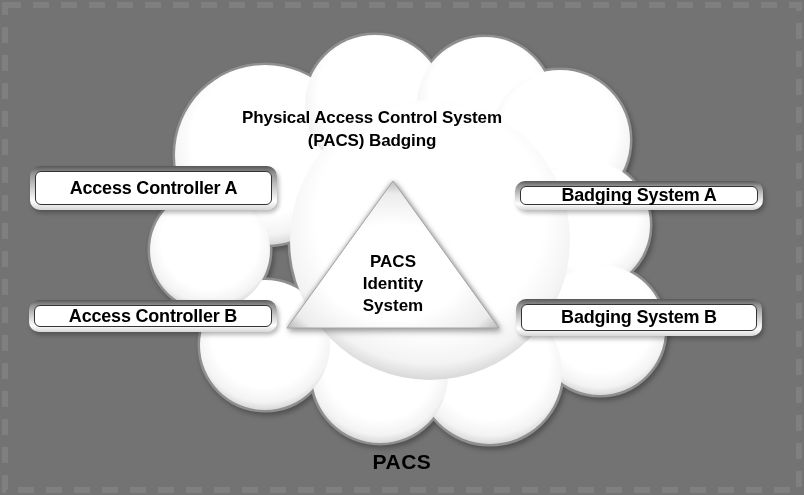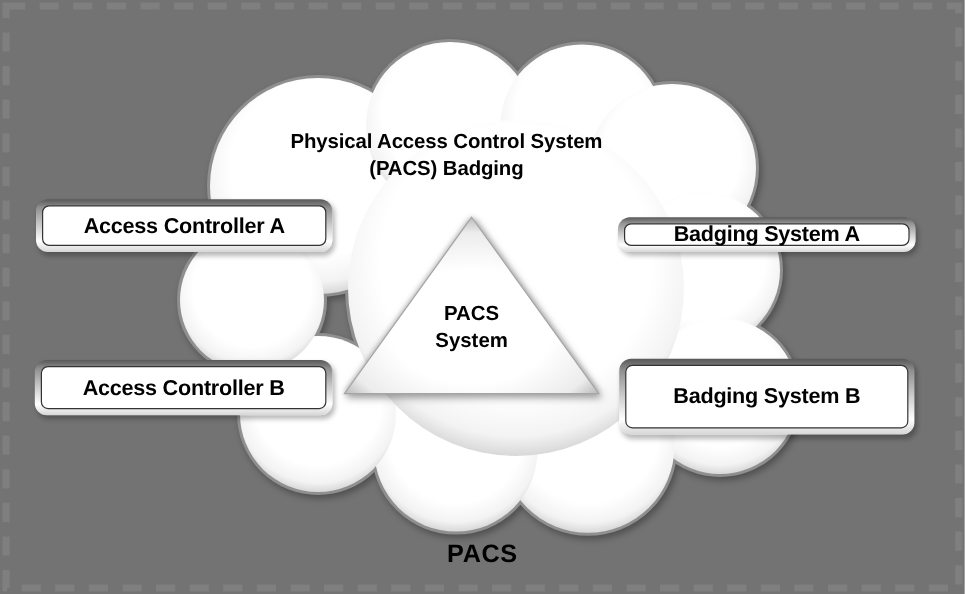--- a/index.html
+++ b/index.html
@@ -30,22 +30,22 @@
     border-radius:6px;
     background:#ffffff;
     border:1.5px solid #333333;
     display:flex;align-items:center;justify-content:center;
     font-weight:bold;font-size:18px;color:#000000;
     letter-spacing:-0.2px;
     white-space:nowrap;
   }
   .node-ac-a{left:30px;top:166px;width:247px;height:44px;}
   .node-bs-a{left:515px;top:165px;width:248px;height:29px;margin-top:16px;}
-  .node-ac-b{left:29px;top:300px;width:248px;height:46px;}
-  .node-bs-b{left:516px;top:299px;width:246px;height:63px;}
+  .node-ac-b{left:29px;top:300px;width:248px;height:32px;}
+  .node-bs-b{left:516px;top:299px;width:246px;height:37px;}
 
   .cloud-title{
     position:absolute;left:157px;top:106px;width:430px;
     text-align:center;font-weight:bold;font-size:17px;line-height:23px;
     color:#000000;letter-spacing:-0.1px;
   }
   .tri-label{
     position:absolute;left:313px;top:251px;width:160px;
     text-align:center;font-weight:bold;font-size:17px;line-height:22px;
     color:#000000;
@@ -120,20 +120,21 @@
       </filter>
     </defs>
     <g class="shadowed">
       <polygon points="393,181 287,328 499,328" fill="#9a9a9a" filter="url(#softBlur)"></polygon>
       <polygon points="393,181 287,328 499,328" fill="url(#triFill)" stroke="#a5a5a5" stroke-width="1"></polygon>
     </g>
   </svg>
 
   <div class="tri-label">
     <div>PACS</div>
+    <div>Identity</div>
     <div>System</div>
   </div>
 
   <div class="node node-ac-a">
     <div class="node-inner">Access Controller A</div>
   </div>
   <div class="node node-bs-a">
     <div class="node-inner">Badging System A</div>
   </div>
   <div class="node node-ac-b">

